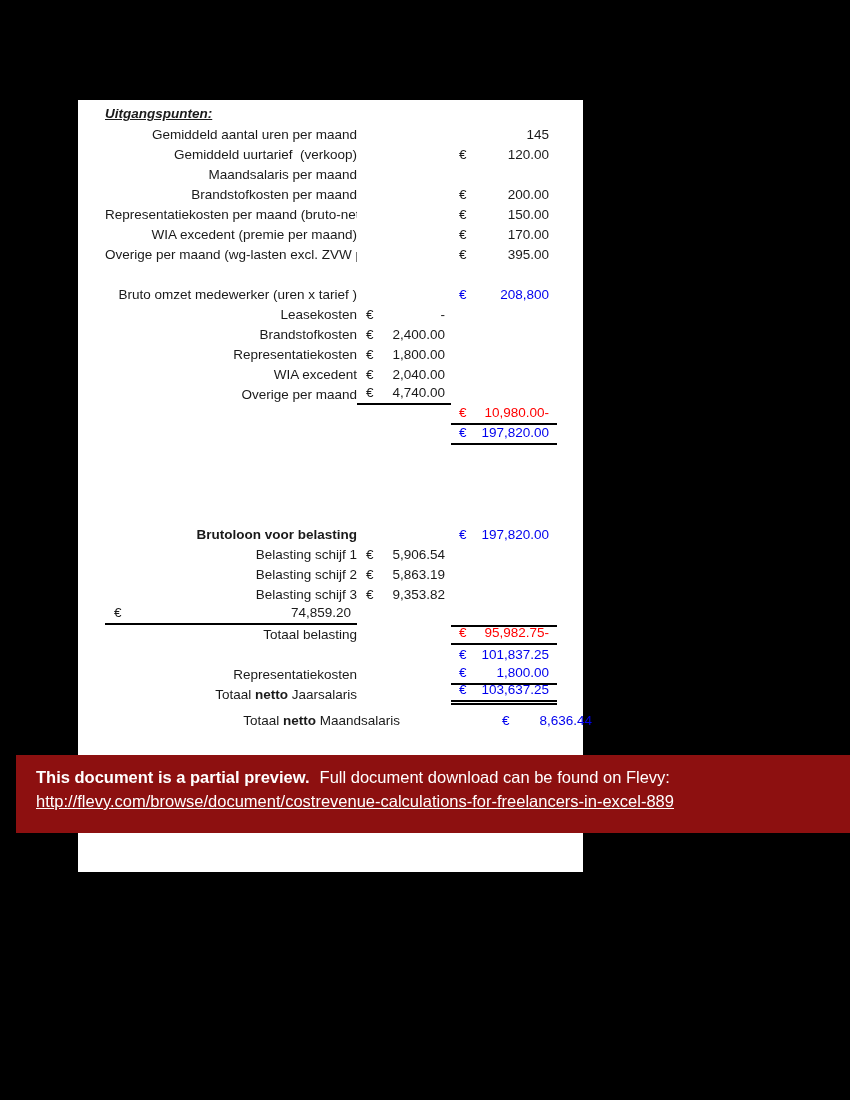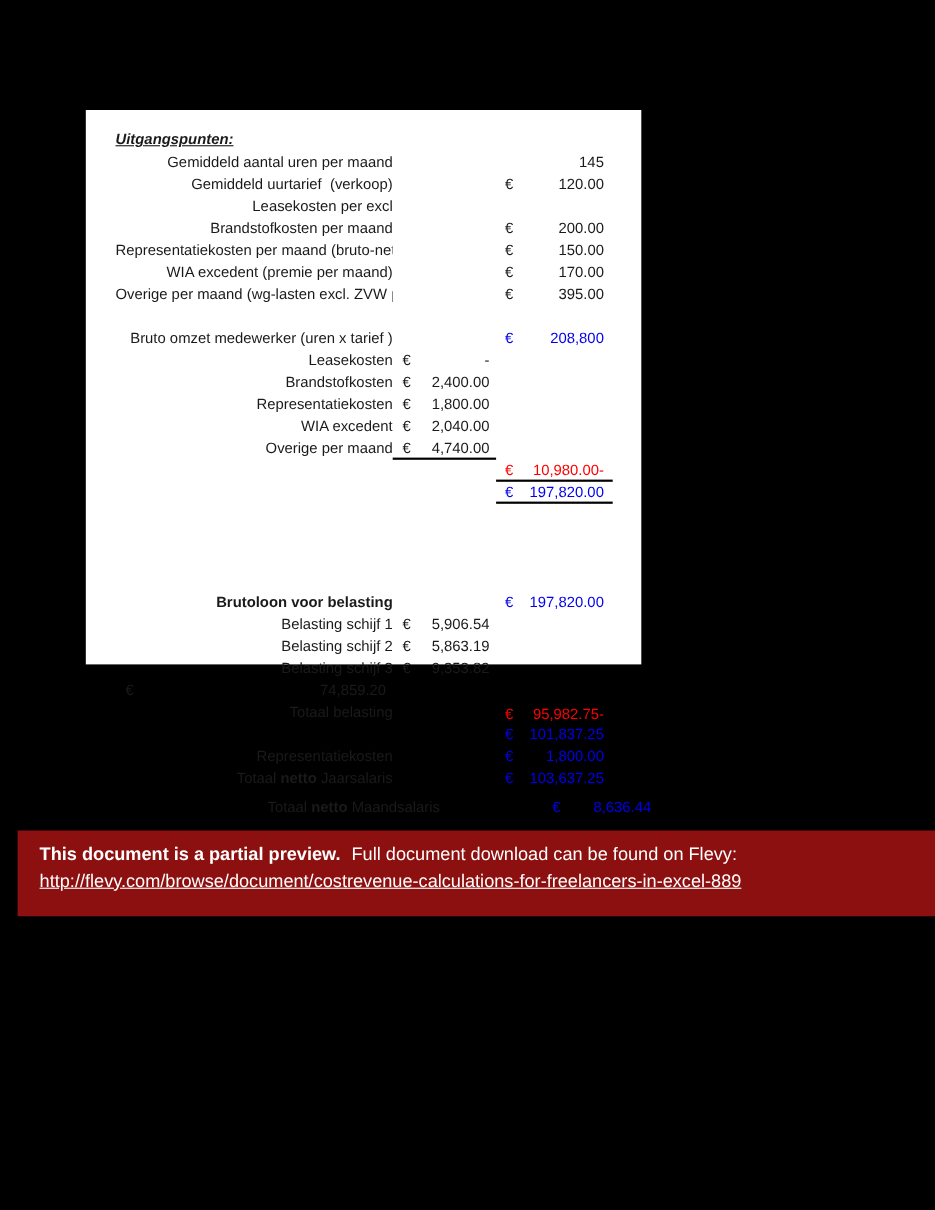--- a/index.html
+++ b/index.html
@@ -2,29 +2,29 @@
 <html style="--page-bg: #000000; --doc-bg: #ffffff; --value-blue: #0000ee; --value-red: #ff0000; --banner-bg: #8d1010; --banner-text: #ffffff;"><head>
 <meta charset="utf-8">
 <style>
   :root{
     --page-bg:#000000; --doc-bg:#ffffff; --value-blue:#0000ee; --value-red:#ff0000;
     --banner-bg:#8d1010; --banner-text:#ffffff; --ink:#1a1a1a;
   }
   *{margin:0;padding:0;box-sizing:border-box;}
   body{font-family:"Liberation Sans",sans-serif;background:var(--page-bg);}
   .page{position:relative;width:850px;height:1100px;background:var(--page-bg);overflow:hidden;}
-  .doc{position:absolute;left:78px;top:100px;width:505px;height:504px;background:var(--doc-bg);
-       padding:18px 0 0 27px;color:var(--ink);}
+  .doc{position:absolute;left:78px;top:100px;width:505px;height:772px;background:var(--doc-bg);
+       padding:5px 0 0 27px;color:var(--ink);}
   .doc-title{height:20px;font-size:13.5px;font-weight:bold;font-style:italic;
              text-decoration:underline;line-height:18px;}
   .row{display:grid;grid-template-columns:252px 94px 106px;height:20px;align-items:center;
        font-size:13.5px;line-height:20px;}
   .cell{height:20px;}
   .label{white-space:pre;overflow:hidden;line-height:20px;text-align:right;}
-  .money{display:flex;justify-content:space-between;align-items:flex-start;}
+  .money{display:flex;justify-content:space-between;align-items:flex-end;}
   .money.b{padding:0 6px 0 9px;}
   .money.c{padding:0 8px 0 8px;}
   .bb{border-bottom:2px solid #000;}
   .bt{border-top:2px solid #000;}
   .dbl{border-bottom:5px double #000;}
   .v-blue{color:var(--value-blue);}
   .v-red{color:var(--value-red);}
   .bold{font-weight:bold;}
   .spacer{width:100%;}
   .banner{position:absolute;left:16px;top:755px;width:850px;height:78px;background:var(--banner-bg);
@@ -57,21 +57,21 @@
     <div class="cell money b">
       <span class="eur"></span>
       <span class="val"></span>
     </div>
     <div class="cell money c">
       <span class="eur">€</span>
       <span class="val">120.00</span>
     </div>
   </div>
         <div class="row">
-    <div class="cell label">Leasekosten per excl</div>
+    <div class="cell label">Maandsalaris per maand</div>
     <div class="cell money b">
       <span class="eur"></span>
       <span class="val"></span>
     </div>
     <div class="cell money c">
       <span class="eur"></span>
       <span class="val"></span>
     </div>
   </div>
         <div class="row">

